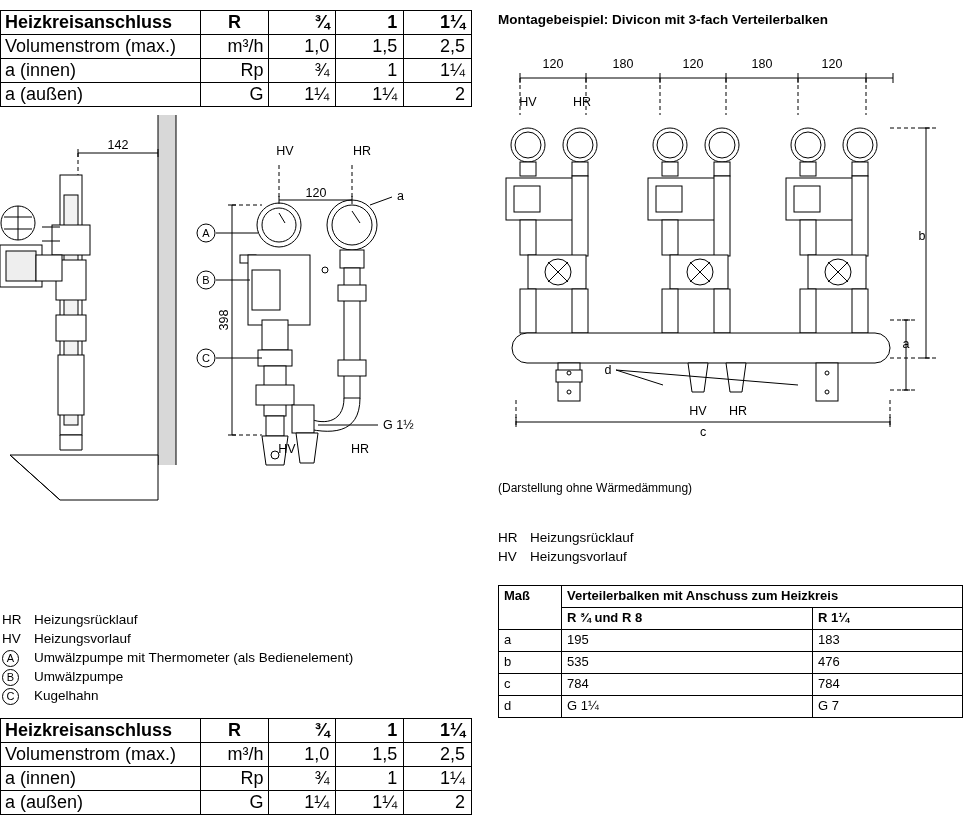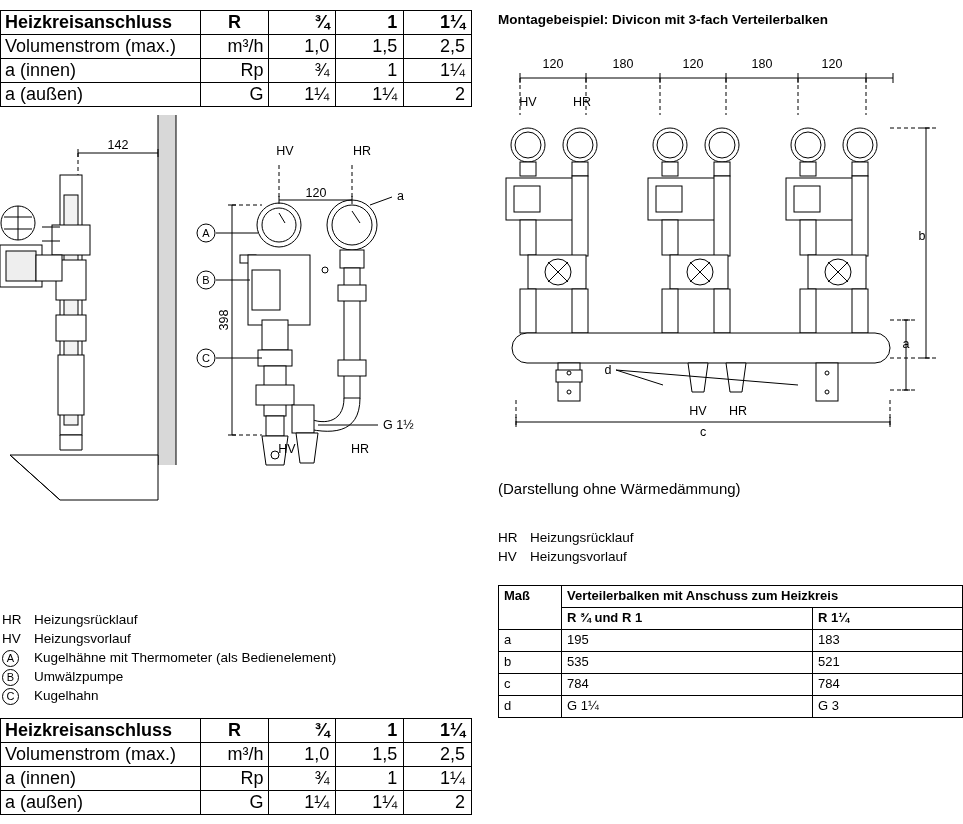--- a/index.html
+++ b/index.html
@@ -27,21 +27,21 @@
   table.spec tr.head .c-unit{text-align:center;}
   table.spec tr.head .c-val{text-align:right;}
 
   table.mass{border-collapse:collapse;width:465px;font-size:13px;}
   table.mass td,table.mass th{border:1px solid #000;padding:2px 5px;height:17px;text-align:left;vertical-align:top;}
   table.mass th{font-weight:bold;}
   .mass-c1{width:52px;}
   .mass-c2{width:240px;}
   .mass-c3{width:auto;margin-left:8px;}
 
-  .caption{font-size:15px;line-height:17px;}
+  .caption{font-size:12px;line-height:17px;}
   .legend{font-size:13.5px;line-height:19px;}
   .legend-row{display:flex;align-items:flex-start;}
   .legend-key{width:32px;flex:0 0 32px;}
   .circ{display:inline-block;width:15px;height:15px;border:1px solid #000;border-radius:50%;
         font-size:11px;line-height:15px;text-align:center;}
   .bold{font-weight:bold;}
 
   .figure{position:relative;}
   svg{display:block;}
   .dimtxt{font-size:12.5px;font-family:"Liberation Sans",sans-serif;}
@@ -199,21 +199,21 @@
         <span>Heizungsrücklauf</span>
       </div>
       <div class="legend-row">
         <span class="legend-key">HV</span>
         <span>Heizungsvorlauf</span>
       </div>
       <div class="legend-row">
         <span class="legend-key">
           <span class="circ">A</span>
         </span>
-        <span>Kugelhähne mit Thermometer (als Bedienelement)</span>
+        <span>Umwälzpumpe mit Thermometer (als Bedienelement)</span>
       </div>
       <div class="legend-row">
         <span class="legend-key">
           <span class="circ">B</span>
         </span>
         <span>Umwälzpumpe</span>
       </div>
       <div class="legend-row">
         <span class="legend-key">
           <span class="circ">C</span>
@@ -398,41 +398,41 @@
     </div>
 
     <div style="position:absolute;left:0;top:585px;">
       <table class="mass">
         <tbody>
             <tr>
           <th class="mass-c1" rowspan="2">Maß</th>
           <th class="mass-c2" colspan="2">Verteilerbalken mit Anschuss zum Heizkreis</th>
         </tr>
         <tr>
-          <th class="mass-c2">R ¾ und R 1</th>
+          <th class="mass-c2">R ¾ und R 8</th>
           <th class="mass-c3">R 1¼</th>
         </tr>
         <tr>
           <td>a</td>
           <td>195</td>
           <td>183</td>
         </tr>
         <tr>
           <td>b</td>
           <td>535</td>
-          <td>521</td>
+          <td>476</td>
         </tr>
         <tr>
           <td>c</td>
           <td>784</td>
           <td>784</td>
         </tr>
         <tr>
           <td>d</td>
           <td>G 1¼</td>
-          <td>G 3</td>
+          <td>G 7</td>
         </tr>
       </tbody>
         </table>
     </div>
 
   </div>
 </div>
 
 </body></html>

